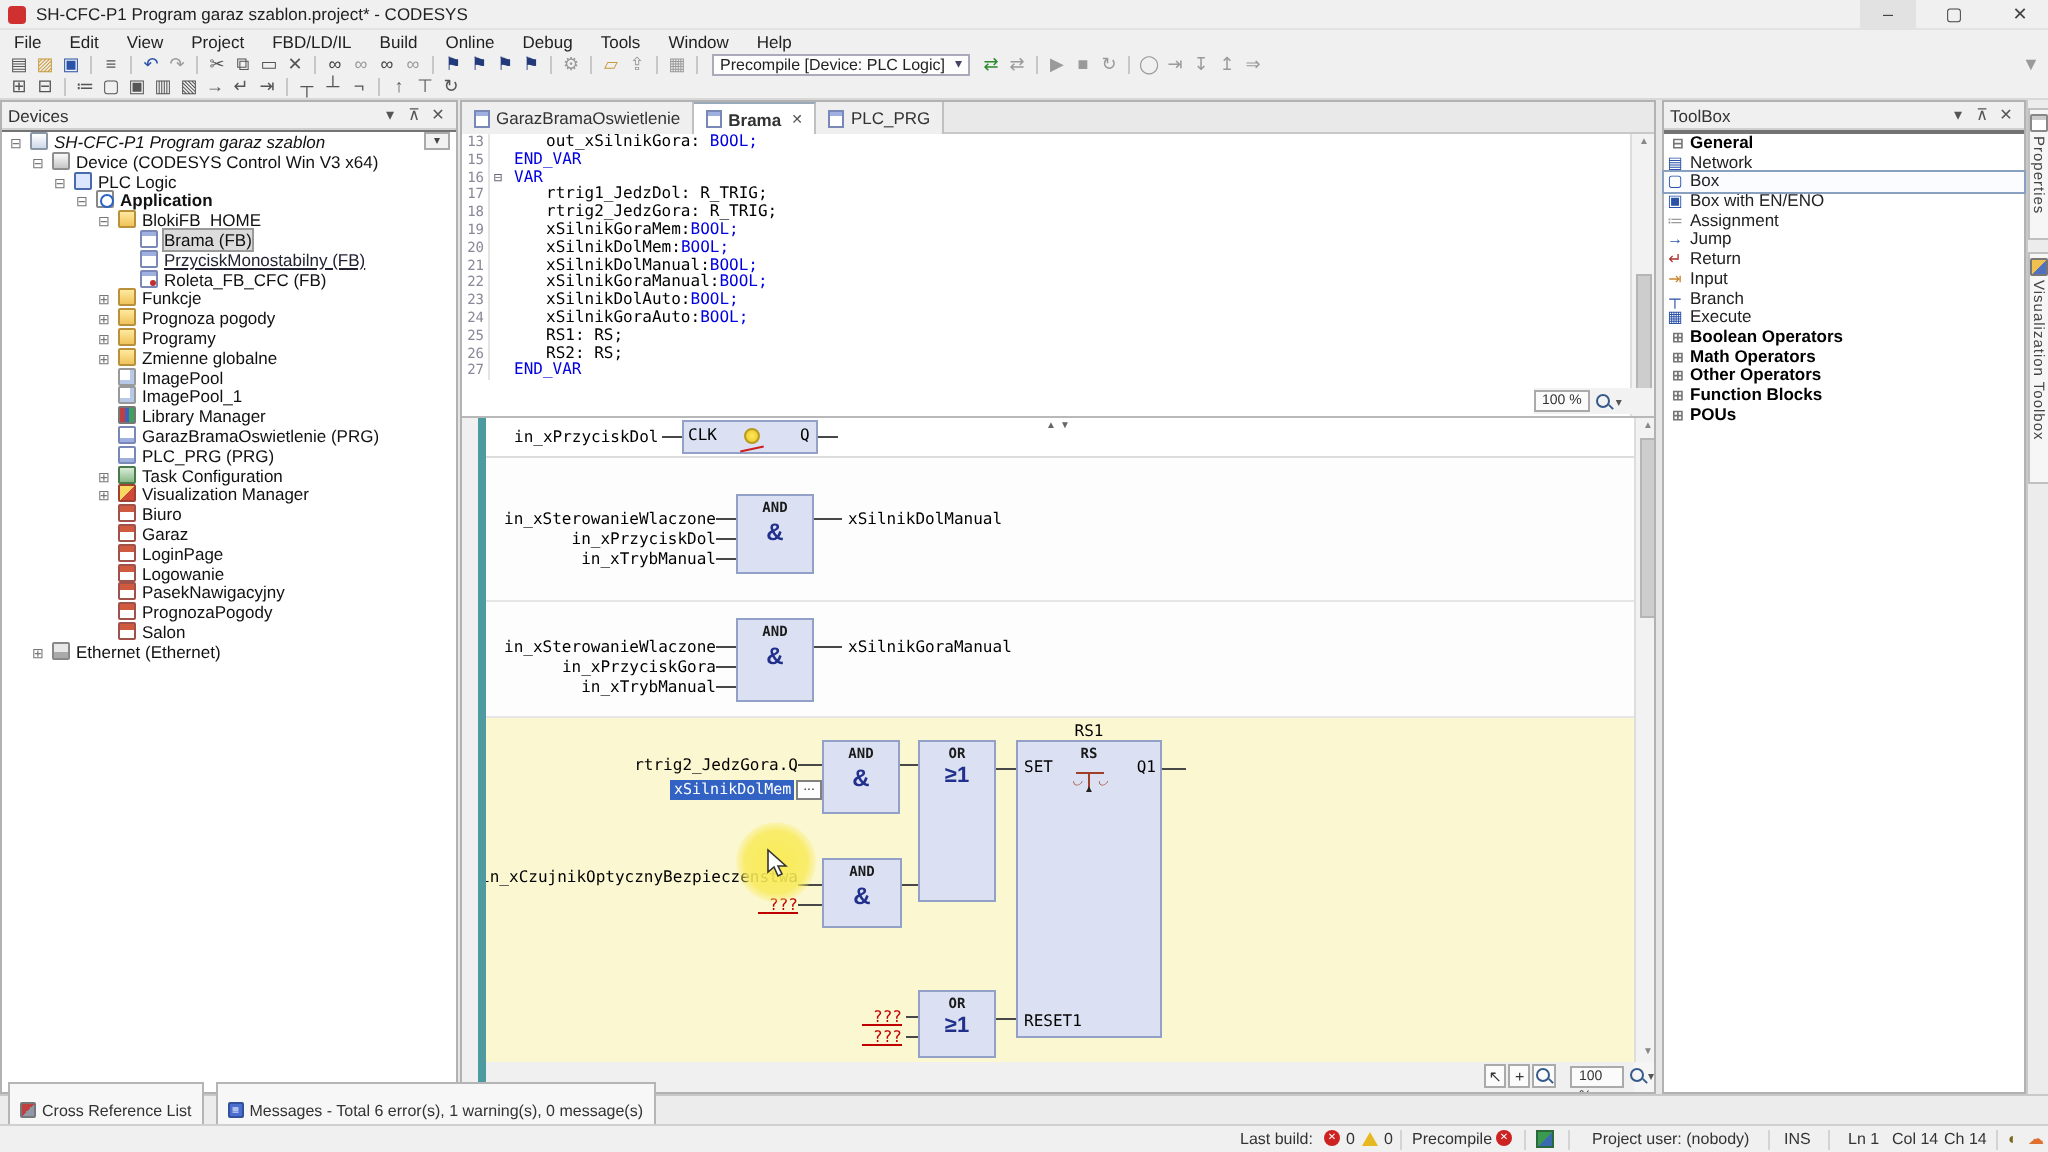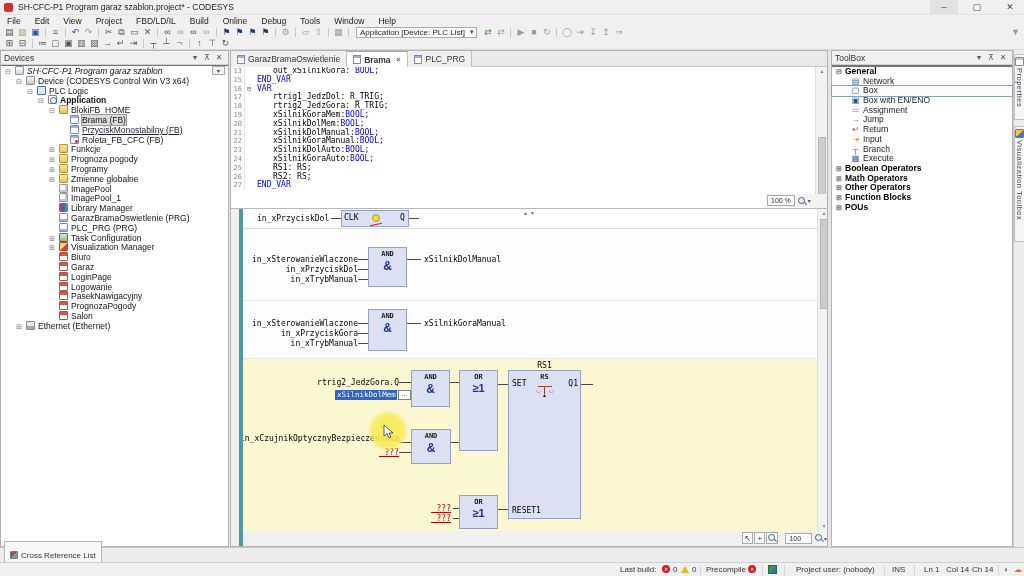--- a/index.html
+++ b/index.html
@@ -113,21 +113,21 @@
   #cursor-glow{position:absolute;left:137px;top:202px;width:40px;height:40px;border-radius:50%;
      background:radial-gradient(circle,rgba(250,235,80,0.95) 0%,rgba(248,234,90,0.85) 55%,rgba(250,240,120,0) 75%);}
   #mouse-pointer{position:absolute;left:152px;top:215px;}
   #fbd-sb{position:absolute;left:586px;top:0;width:10px;height:322px;background:#f2f2f2;border-left:1px solid #ddd;}
   #fbd-controls{position:absolute;left:511px;top:323px;display:flex;align-items:center;}
   .fcbtn{width:12px;height:12px;border:1px solid #aaa;background:#fbfbfb;text-align:center;line-height:11px;font-size:8px;color:#333;margin-right:1px;}
   
   #toolbox{left:831px;top:50px;width:182px;height:497px;}
   #toolbox-list{position:absolute;left:0;top:16px;right:0;bottom:0;background:#fff;}
   .tbg{height:9.7px;line-height:9.7px;font-weight:bold;font-size:8.5px;white-space:nowrap;padding-left:4px;}
-  .tbr{height:9.7px;line-height:9.7px;font-size:8.5px;white-space:nowrap;padding-left:18px;color:#222;}
+  .tbr{height:9.7px;line-height:9.7px;font-size:8.5px;white-space:nowrap;color:#222;}
   .tbr .g2{display:inline-block;width:11px;text-align:center;font-size:8px;margin-right:2px;}
   .tbsel{outline:1px solid #8aa0c0;background:#fafcff;}
   
   #rightstrip{left:1013px;top:50px;width:11px;height:497px;background:#ececec;border-left:1px solid #c8c8c8;}
   .vtab{position:absolute;left:0px;width:11px;background:#f6f6f6;border:1px solid #c0c0c0;display:flex;flex-direction:column;align-items:center;padding-top:2px;}
   .vtab .ti{margin:0 0 2px 0;}
   .vlabel{writing-mode:vertical-rl;font-size:7.5px;color:#444;letter-spacing:0.5px;}
   
   #bottomtabs{left:0;top:547px;width:1024px;height:15px;background:#ececec;border-top:1px solid #c8c8c8;display:flex;align-items:center;padding-left:4px;}
   .btab{display:flex;align-items:center;height:28px;border:1px solid #b5b5b5;background:#f7f7f7;padding:0 5px;margin-right:6px;font-size:8px;color:#333;}
@@ -195,21 +195,21 @@
       <i class="tsep"></i>
       <span class="tbi c-dim">⚙</span>
       <i class="tsep"></i>
       <span class="tbi c-yel">▱</span>
       <span class="tbi c-dim">⇪</span>
       <i class="tsep"></i>
       <span class="tbi c-dim">▦</span>
       <i class="tsep"></i>
     </span>
   <span id="app-combo">
-    <span>Application [Device: PLC List]</span>
+    <span>Precompile [Device: PLC Logic]</span>
     <span class="arrow">▾</span>
   </span>
   <span id="tb1b" style="display:flex;align-items:center">
       <span class="tbi c-green">⇄</span>
       <span class="tbi c-dim">⇄</span>
       <i class="tsep"></i>
       <span class="tbi c-dim">▶</span>
       <span class="tbi c-dim">■</span>
       <span class="tbi c-dim">↻</span>
       <i class="tsep"></i>
@@ -496,20 +496,24 @@
     <span class="ti ic-vtb"></span>
     <span class="vlabel">Visualization Toolbox</span>
   </div>
 </div>
 
 <div class="abs" id="bottomtabs">
   <span class="btab">
     <span class="ti ic-xref"></span>
     <span>Cross Reference List</span>
   </span>
+  <span class="btab">
+    <span class="ti ic-msg">≡</span>
+    <span>Messages - Total 6 error(s), 1 warning(s), 0 message(s)</span>
+  </span>
 </div>
 
 <div class="abs" id="statusbar">
   <span class="sbit" style="left:620px">Last build:</span>
   <span class="sbit" style="left:662px"><span class="sb-err"></span></span>
   <span class="sbit" style="left:673px">0</span>
   <span class="sbit" style="left:681px"><span class="sb-warn"></span></span>
   <span class="sbit" style="left:692px">0</span>
   <span class="sbsep" style="left:700px"></span>
   <span class="sbit" style="left:706px">Precompile</span>

